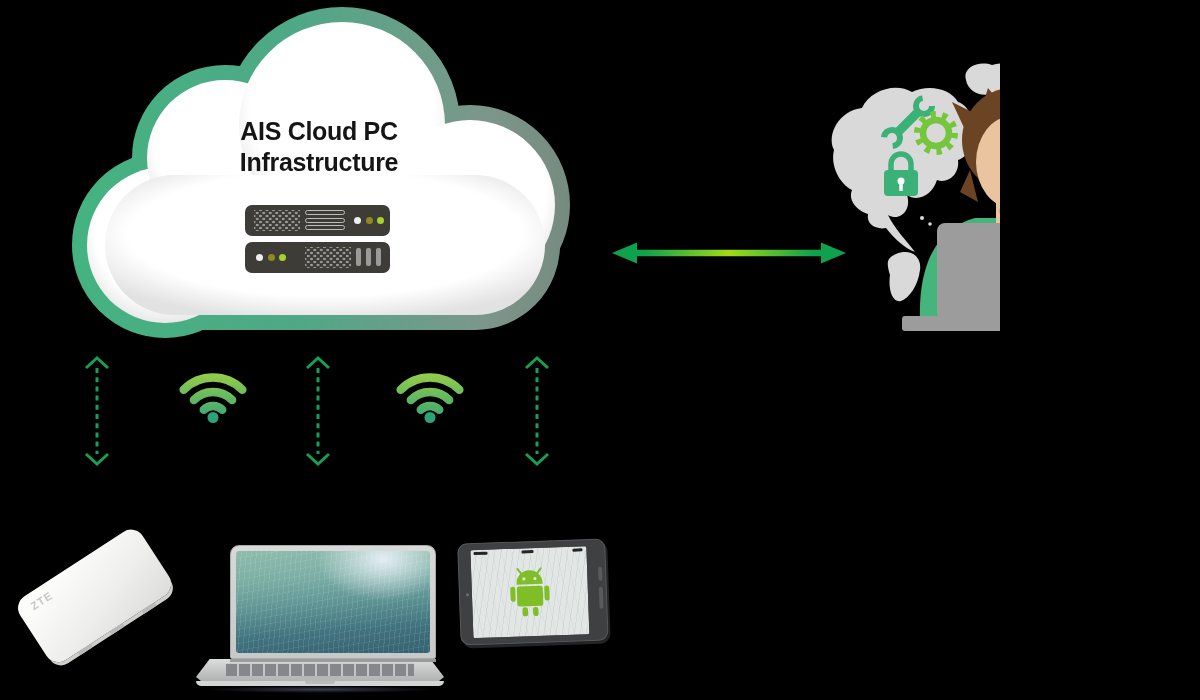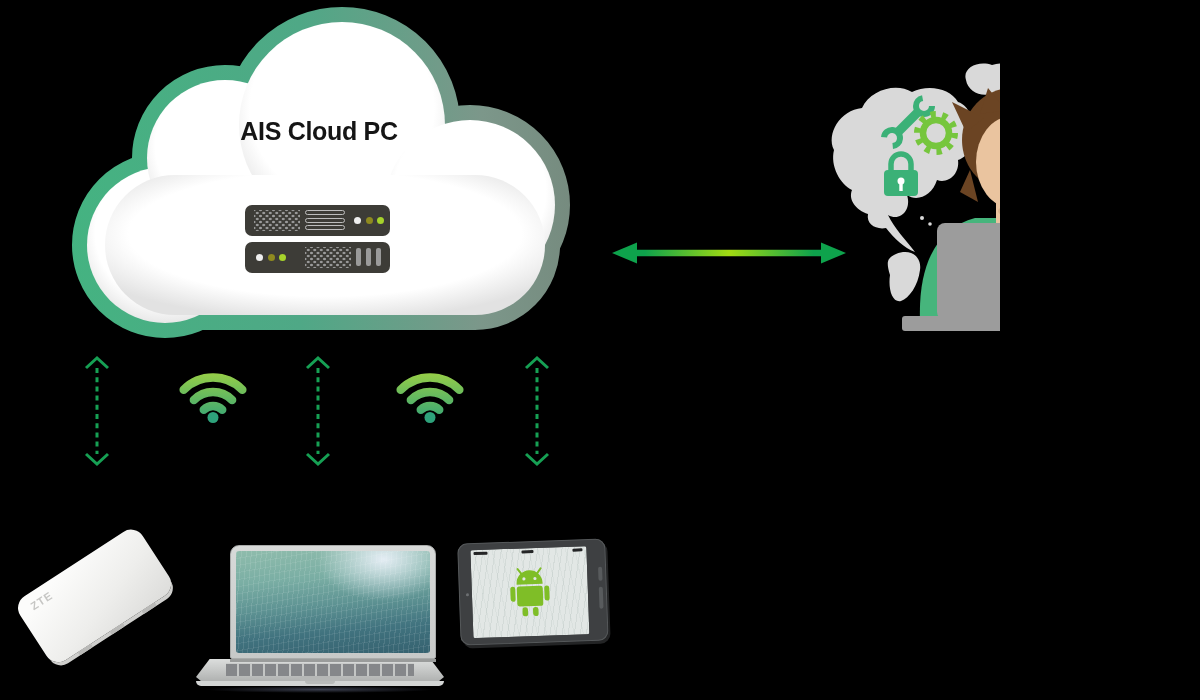--- a/index.html
+++ b/index.html
@@ -102,20 +102,21 @@
       <circle cx="99" cy="245" r="78"></circle>
       <circle cx="159" cy="158" r="78"></circle>
       <circle cx="276" cy="125" r="103"></circle>
       <circle cx="404" cy="205" r="85"></circle>
       <rect x="39" y="175" width="440" height="140" rx="70"></rect>
     </g>
   </svg>
 
   <div class="abs cloud-title">
     <span>AIS Cloud PC</span>
+    <span>Infrastructure</span>
   </div>
 
   <div class="abs rack" style="left:245px;top:205px;">
     <div class="abs rack-dots" style="left:9px;top:5px;width:46px;height:21px;"></div>
     <div class="abs" style="left:60px;top:5px;width:40px;">
       <div class="rack-slot"></div>
         <div class="rack-slot"></div>
         <div class="rack-slot"></div>
     </div>
     <div class="abs" style="left:109px;top:12px;">

